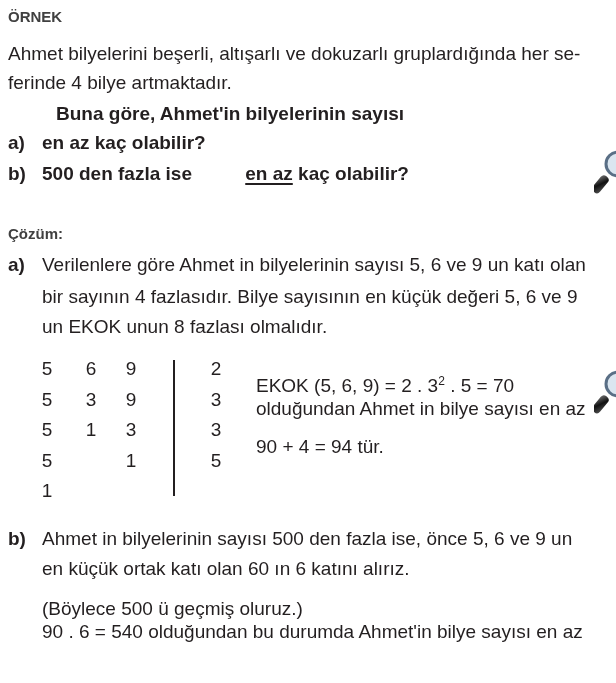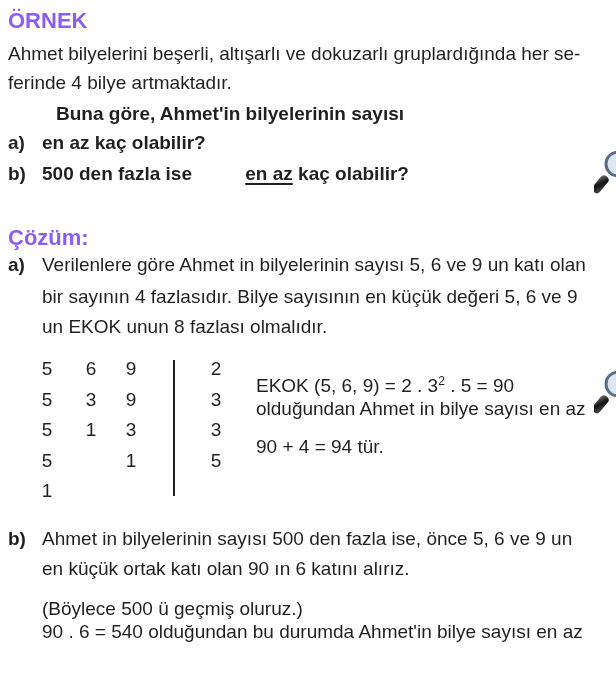--- a/index.html
+++ b/index.html
@@ -2,21 +2,21 @@
 <html><head>
 <meta charset="utf-8">
 <style>
   html, body { margin: 0; padding: 0; background: #ffffff; }
   body {
     width: 616px; height: 683px; position: relative; overflow: hidden;
     font-family: "Liberation Sans", sans-serif; color: #231f20;
     font-size: 19px;
   }
   .abs { position: absolute; white-space: nowrap; }
-  .heading { color: #8b5cf6; font-weight: bold; font-size: 22px; }
+  .heading { color: #404040; font-weight: bold; font-size: 15px; }
   .bold { font-weight: bold; }
   .label { font-weight: bold; }
   .u { text-decoration: underline; text-decoration-thickness: 2px; text-underline-offset: 3px; margin-left: 48px; }
   .num { position: absolute; width: 20px; text-align: center; font-size: 19px; }
   .vline { position: absolute; left: 173px; top: 360px; width: 2px; height: 136px; background: #231f20; }
   sup { font-size: 12px; vertical-align: 7px; line-height: 0; }
   .magnifier { position: absolute; }
 </style>
 </head>
 <body>
@@ -72,35 +72,35 @@
   <div class="num" style="left:37px; top:450px;">5</div>
   <div class="num" style="left:121px; top:450px;">1</div>
   <div class="num" style="left:206px; top:450px;">5</div>
 
   <div class="num" style="left:37px; top:480px;">1</div>
 
   <div class="vline"></div>
 </div>
 
 <div class="abs" style="left:256px; top:375px;">
-  <span>EKOK (5, 6, 9) = 2 . 3</span><sup>2</sup><span> . 5 = 90</span>
+  <span>EKOK (5, 6, 9) = 2 . 3</span><sup>2</sup><span> . 5 = 70</span>
 </div>
 <div class="abs" style="left:256px; top:398px;">olduğundan Ahmet in bilye sayısı en az</div>
 <div class="abs" style="left:256px; top:436px;">90 + 4 = 94 tür.</div>
 
 <svg class="magnifier" style="left:594px; top:370px;" width="30" height="46" viewBox="0 0 30 46">
   <defs>
     <linearGradient id="hg2" x1="0" y1="0" x2="1" y2="1">
       <stop offset="0" stop-color="#777"></stop>
         <stop offset="0.5" stop-color="#111"></stop>
         <stop offset="1" stop-color="#555"></stop>
     </linearGradient>
   </defs>
   <circle cx="24" cy="14" r="12" fill="#dbe6f0" stroke="#5a6f86" stroke-width="3"></circle>
   <rect x="2" y="24" width="9" height="20" rx="4" transform="rotate(40 6 34)" fill="url(#hg2)"></rect>
 </svg>
 
 <div class="abs label" style="left:8px; top:528px;">b)</div>
 <div class="abs" style="left:42px; top:528px;">Ahmet in bilyelerinin sayısı 500 den fazla ise, önce 5, 6 ve 9 un</div>
-<div class="abs" style="left:42px; top:558px;">en küçük ortak katı olan 90 ın 6 katını alırız.</div>
+<div class="abs" style="left:42px; top:558px;">en küçük ortak katı olan 60 ın 6 katını alırız.</div>
 <div class="abs" style="left:42px; top:590px;margin-top:8px;">(Böylece 500 ü geçmiş oluruz.)</div>
 <div class="abs" style="left:42px; top:621px;">90 . 6 = 540 olduğundan bu durumda Ahmet'in bilye sayısı  en az</div>
 <div class="abs" style="left:42px; top:651px;margin-top:43px;">540 + 4 = 544 olur.</div>
 
 </body></html>

